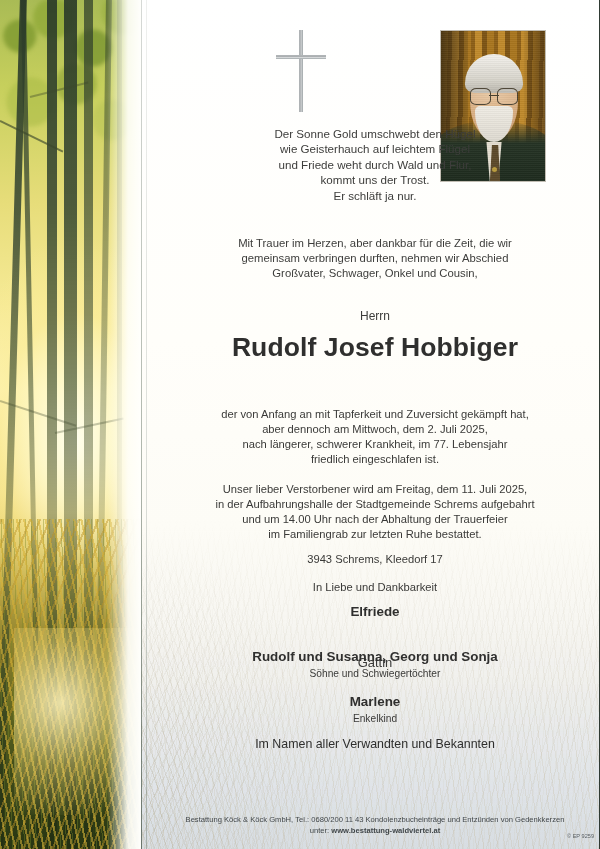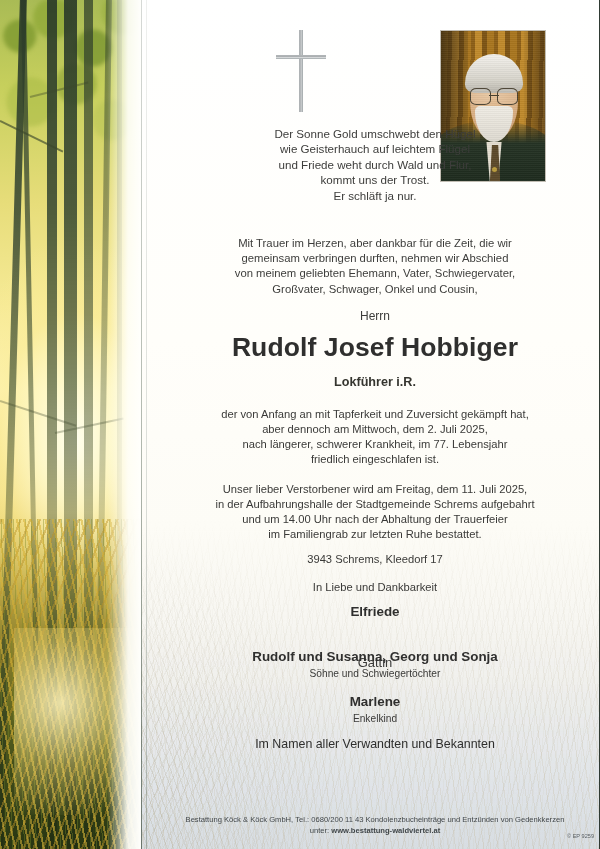--- a/index.html
+++ b/index.html
@@ -424,26 +424,24 @@
     <div class="blk poem">
         <div>Der Sonne Gold umschwebt den Hügel</div>
         <div>wie Geisterhauch auf leichtem Flügel</div>
         <div>und Friede weht durch Wald und Flur,</div>
         <div>kommt uns der Trost.</div>
         <div>Er schläft ja nur.</div>
       </div>
     <div class="blk grief">
         <div>Mit Trauer im Herzen, aber dankbar für die Zeit, die wir</div>
         <div>gemeinsam verbringen durften, nehmen wir Abschied</div>
-        <div>von meinem geliebten Ehemann, Vater, Schwiegervater,</div>
         <div>Großvater, Schwager, Onkel und Cousin,</div>
       </div>
     <div class="blk herrn">Herrn</div>
     <div class="blk name">Rudolf Josef Hobbiger</div>
-    <div class="blk role">Lokführer i.R.</div>
     <div class="blk para1">
         <div>der von Anfang an mit Tapferkeit und Zuversicht gekämpft hat,</div>
         <div>aber dennoch am Mittwoch, dem 2. Juli 2025,</div>
         <div>nach längerer, schwerer Krankheit, im 77. Lebensjahr</div>
         <div>friedlich eingeschlafen ist.</div>
       </div>
     <div class="blk para2">
         <div>Unser lieber Verstorbener wird am Freitag, dem 11. Juli 2025,</div>
         <div>in der Aufbahrungshalle der Stadtgemeinde Schrems aufgebahrt</div>
         <div>und um 14.00 Uhr nach der Abhaltung der Trauerfeier</div>

